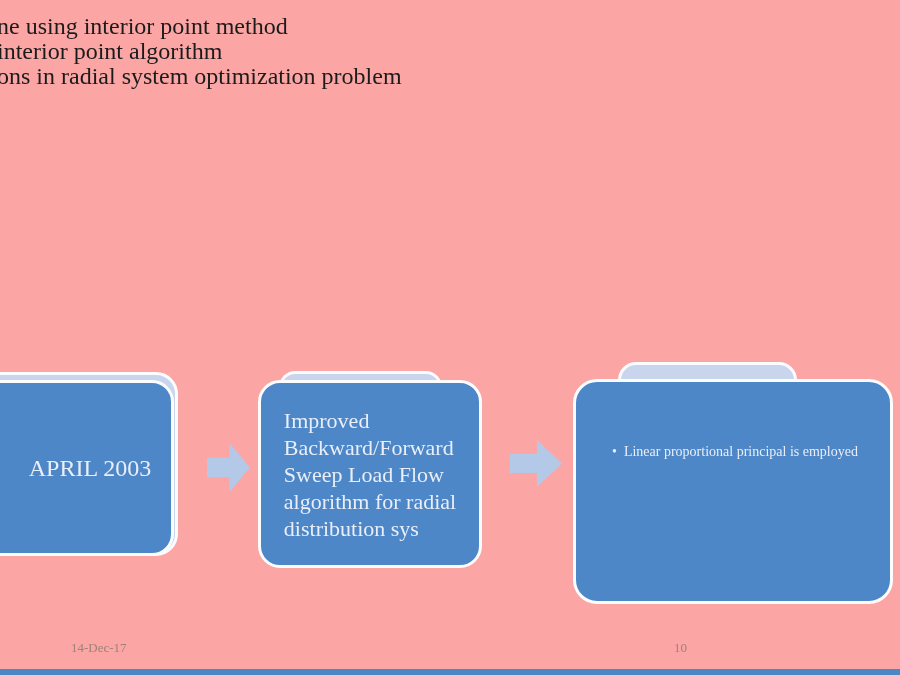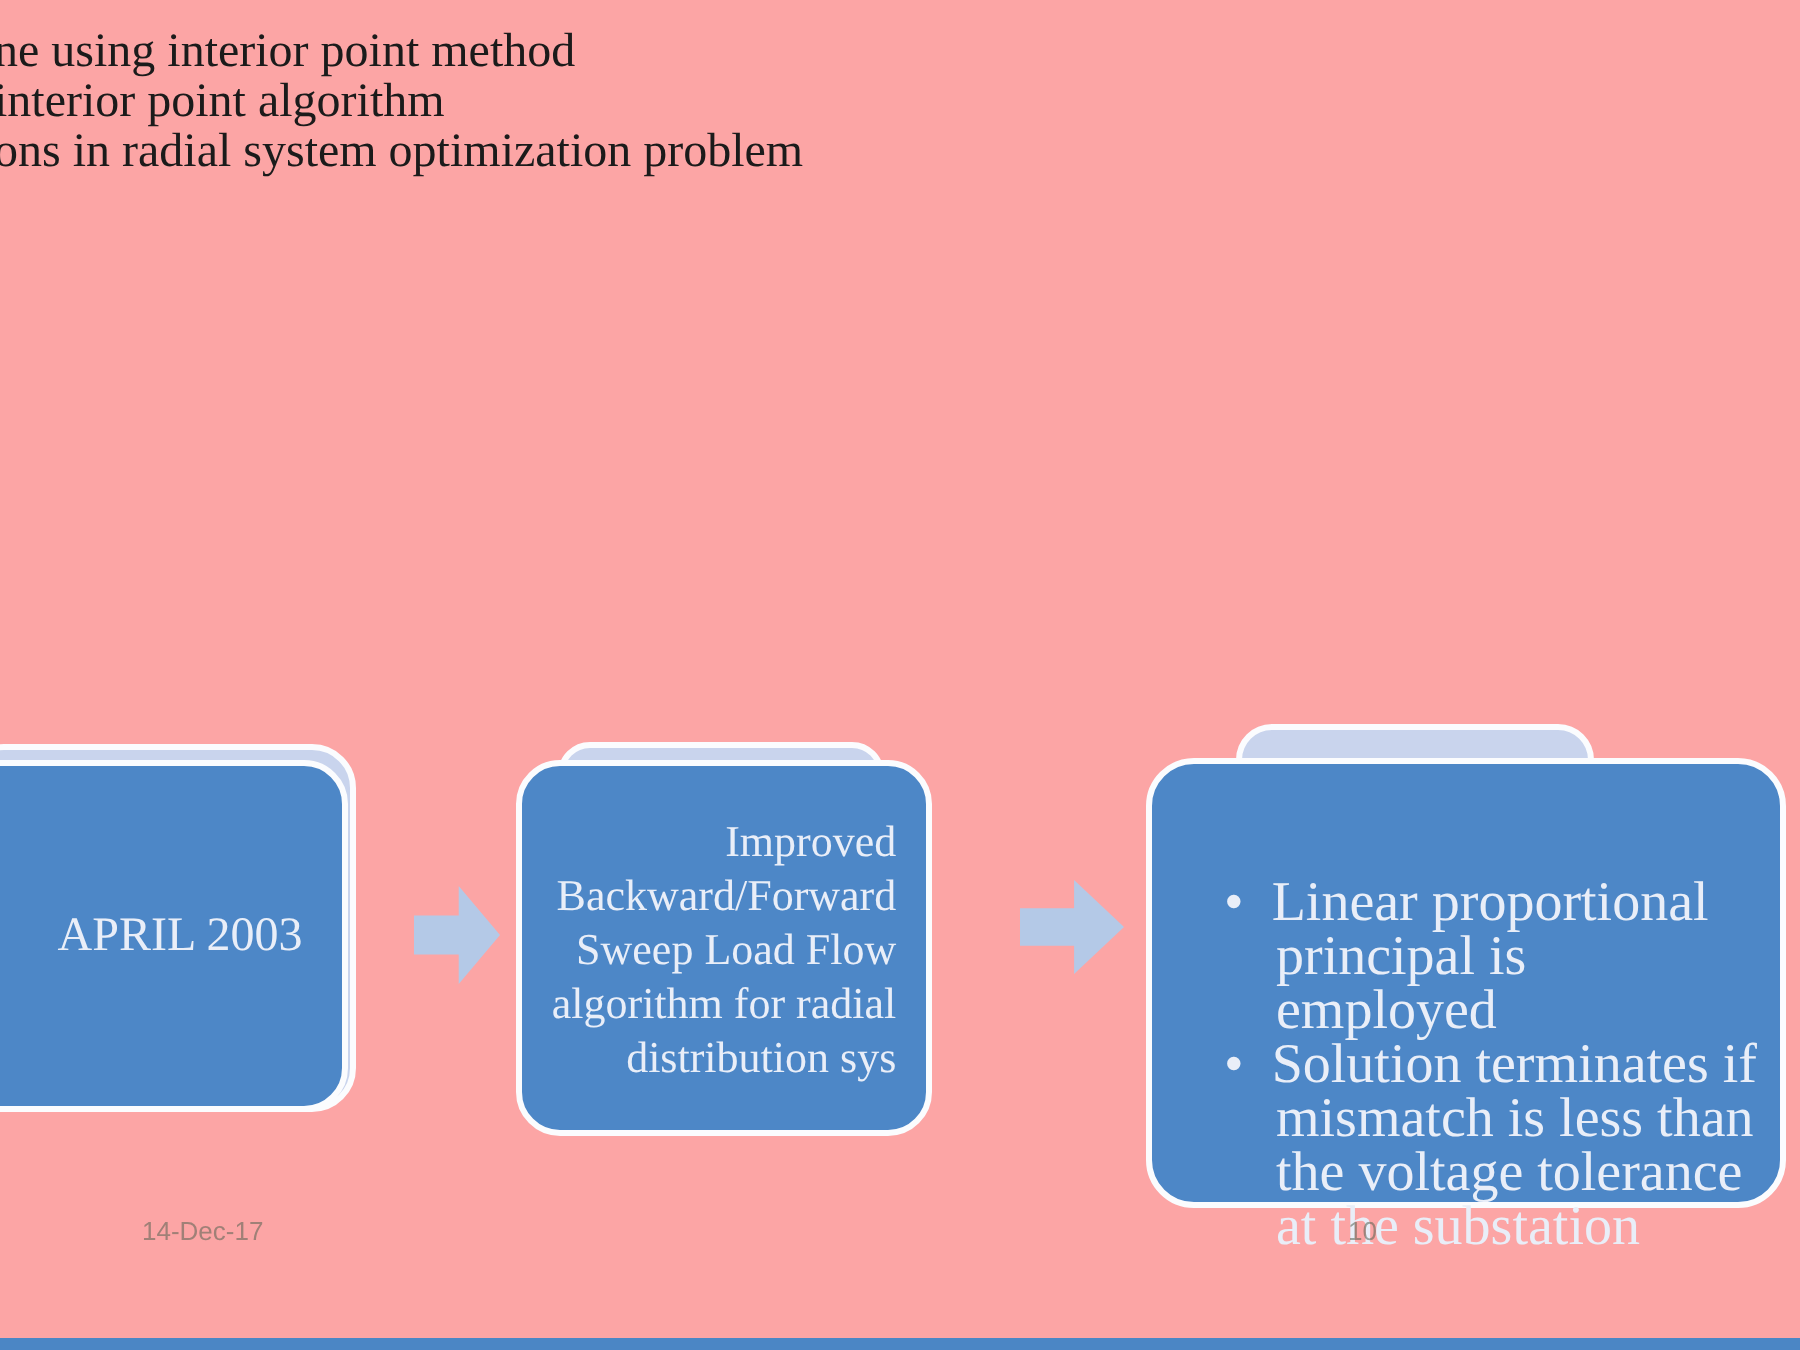--- a/index.html
+++ b/index.html
@@ -34,48 +34,48 @@
     border:3px solid #fbfcfe;
     box-sizing:border-box;
     color:#e9eef8;
   }
   .box1{
     left:-24px;top:380px;width:198px;height:176px;border-radius:22px;
     display:flex;align-items:center;justify-content:center;
     padding-left:30px;font-size:24px;
   }
   .box2{
-    left:258px;top:380px;width:208px;height:188px;border-radius:22px;
+    left:258px;top:380px;width:224px;height:188px;border-radius:22px;
     display:flex;align-items:center;justify-content:center;
-    text-align:right;font-size:22px;line-height:27px;
+    text-align:left;font-size:22px;line-height:27px;
     white-space:pre-line;
   }
   .box3{
     left:573px;top:379px;width:320px;height:225px;border-radius:24px;
     padding:56px 10px 0 36px;
-    font-size:28px;line-height:27px;
+    font-size:14px;line-height:27px;
   }
   .box3 ul{margin:0;padding:0;list-style:none;}
   .box3 li{
     padding-left:26px;text-indent:-26px;
     max-width:248px;
   }
   .box3 li::before{content:"\2022\00a0\00a0";}
   
   .block-arrow{
     position:absolute;
     background:#b4c9e7;
     clip-path:polygon(0 30%, 52% 30%, 52% 0, 100% 50%, 52% 100%, 52% 70%, 0 70%);
   }
   .arrow1{left:207px;top:443px;width:43px;height:49px;}
   .arrow2{left:510px;top:440px;width:52px;height:47px;}
   
   .footer-date,.footer-page{
-    position:absolute;top:608px;
-    font-family:Liberation Sans, sans-serif;
+    position:absolute;top:640px;
+    font-family:Liberation Serif, serif;
     font-size:13px;
     color:rgba(84,98,82,0.55);
   }
   .footer-date{left:71px;}
   .footer-page{left:642px;margin-left:32px;}
   
   .accent-bar{
     position:absolute;left:0;bottom:0;width:900px;height:6px;
     background:#4b86c5;
   }
@@ -107,21 +107,20 @@
 Sweep Load Flow
 algorithm for radial
 distribution sys</span>
   </div>
 
   <div class="block-arrow arrow2"></div>
 
   <div class="flow-box box3">
     <ul>
       <li>Linear proportional principal is employed</li>
-      <li>Solution terminates if mismatch is less than the voltage tolerance at the substation</li>
     </ul>
   </div>
 
   <div class="footer-date">14-Dec-17</div>
   <div class="footer-page">10</div>
 
   <div class="accent-bar"></div>
 
 </div>
 

